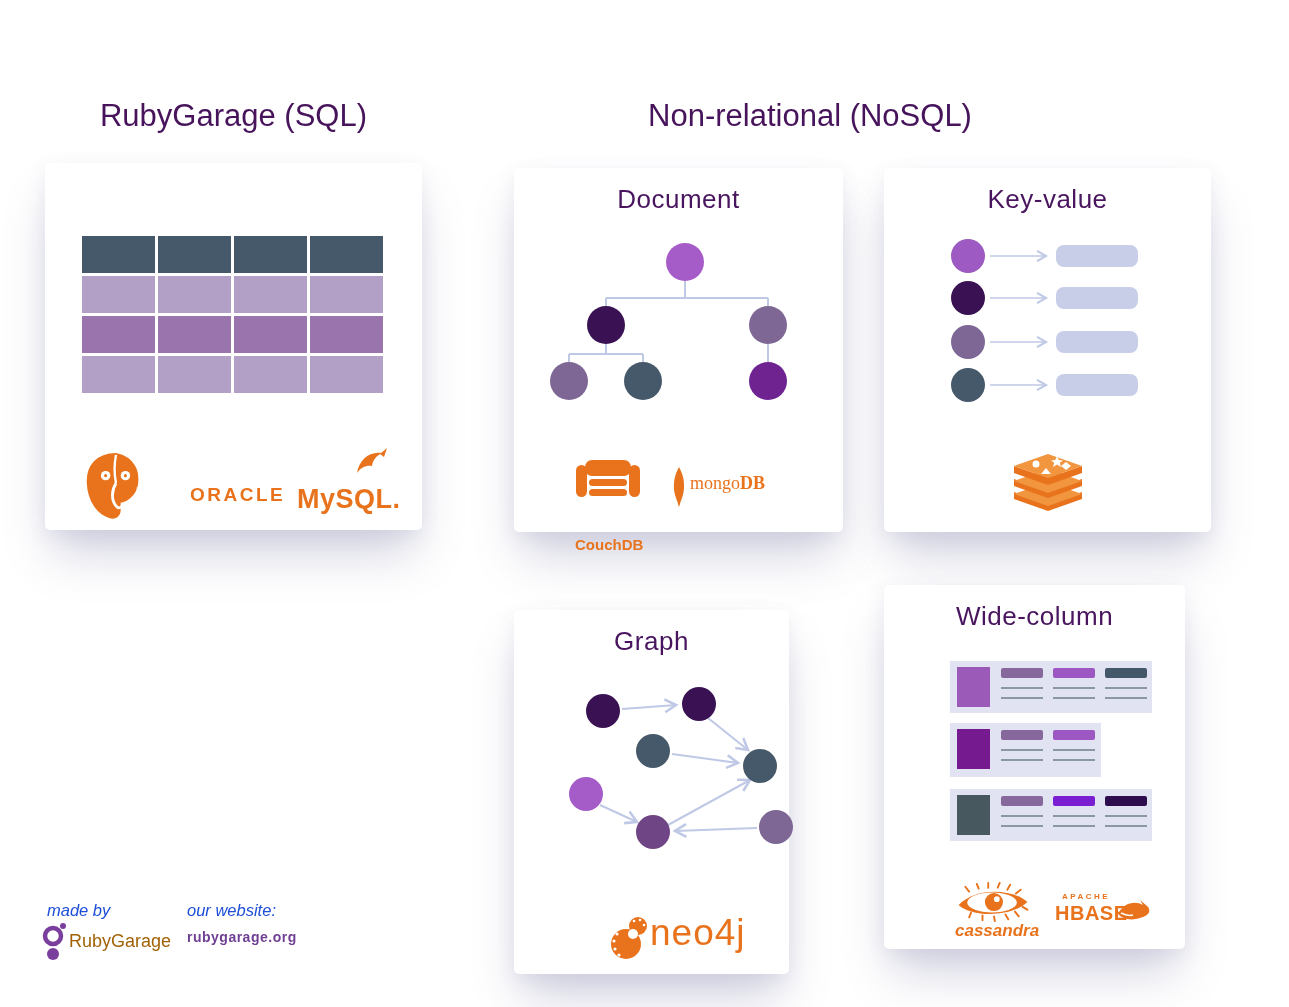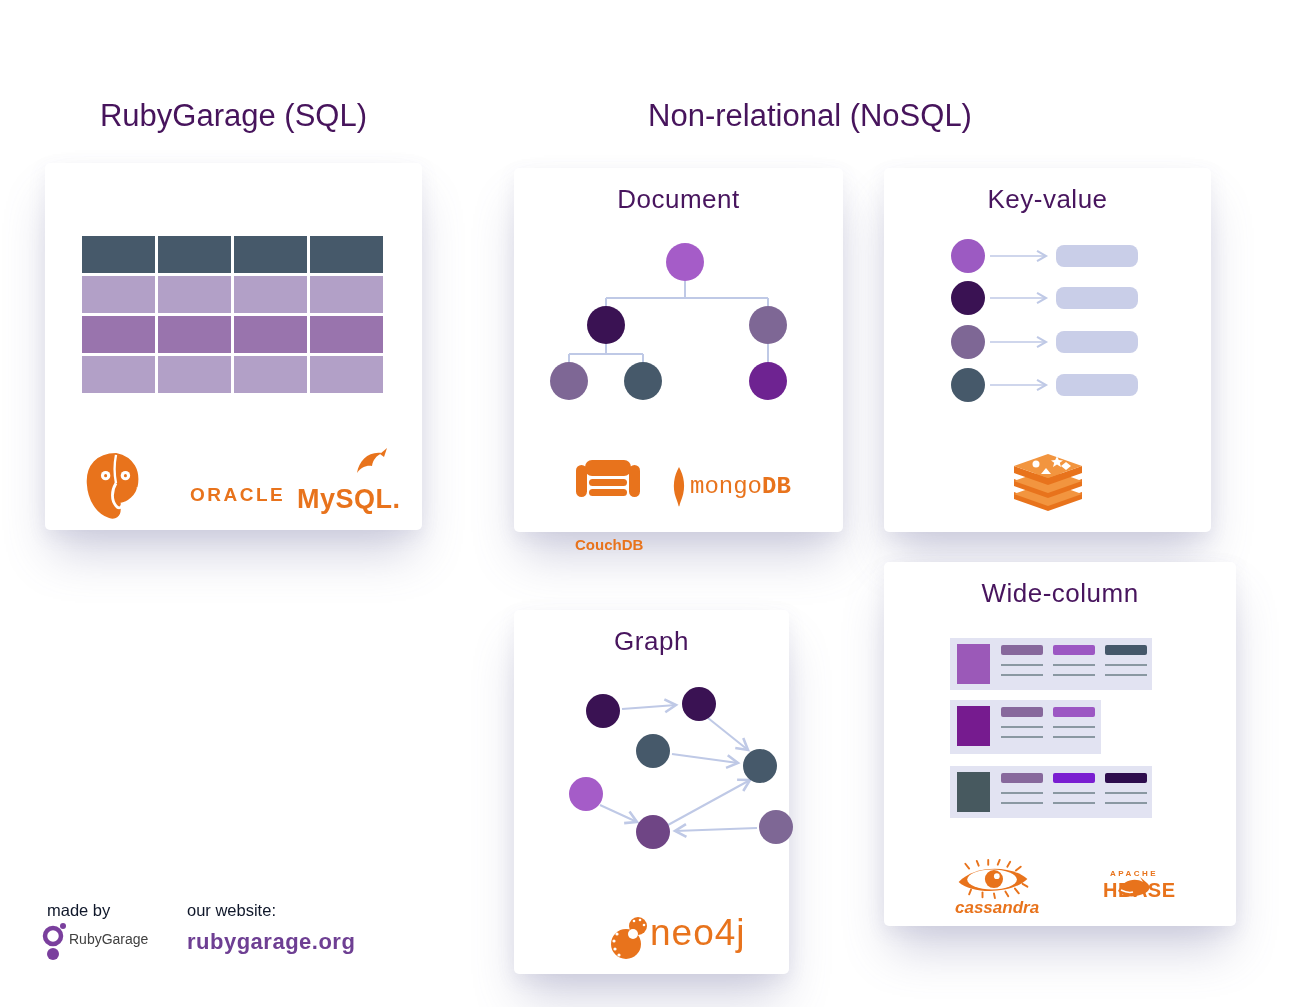--- a/index.html
+++ b/index.html
@@ -12,21 +12,21 @@
   .col-heading { position:absolute; font-size:31px; font-weight:400; color:#47145c; text-align:center; }
   .heading-rel { left:45px; top:98px; width:377px; }
   .heading-nonrel { left:514px; top:98px; width:592px; }
 
   .card { position:absolute; background:#ffffff; border-radius:5px;
     box-shadow: 0 30px 45px -8px rgba(112,112,158,0.32), 0 6px 18px rgba(112,112,158,0.10); }
   .card-relational { left:45px;  top:163px; width:377px; height:367px; }
   .card-document   { left:514px; top:168px; width:329px; height:364px; }
   .card-keyvalue   { left:884px; top:168px; width:327px; height:364px; }
   .card-graph      { left:514px; top:610px; width:275px; height:364px; }
-  .card-widecolumn { left:884px; top:562px; width:352px; height:364px; }
+  .card-widecolumn { left:884px; top:585px; width:301px; height:364px; }
 
   .card-title { position:absolute; top:16px; left:0; width:100%; text-align:center;
     font-size:26px; color:#48155e; letter-spacing:0.5px; }
 
   
   .rel-table { position:absolute; left:37px; top:73px; display:grid;
     grid-template-columns:repeat(4,73px); grid-auto-rows:37px; gap:3px; }
   .cell { width:73px; height:37px; }
   .cell-head  { background:#46596a; }
   .cell-lilac { background:#b2a0c7; }
@@ -34,21 +34,21 @@
 
   .abs { position:absolute; }
   .orange-text { color:#e8731c; }
 
   .oracle-wordmark { left:145px; top:321px; width:88px; text-align:right;
     font-size:19px; font-weight:bold; letter-spacing:2.5px; }
   .mysql-wordmark { left:252px; top:306px; width:104px; text-align:left;
     font-size:27px; font-weight:bold; letter-spacing:0.5px;margin-top:15px; }
 
   .couchdb-label { left:61px; top:332px; width:66px; text-align:center; font-size:15px; font-weight:bold;margin-top:36px; }
-  .mongo-label { left:176px; top:305px; font-family:Liberation Mono, monospace; font-size:24px; }
+  .mongo-label { left:176px; top:305px; font-family:Liberation Serif, serif; font-size:18px; }
   .mongo-label b { font-weight:bold; }
 
   .neo4j-label { left:136px; top:302px; font-size:37px; letter-spacing:1px; }
 
   
   .wc-strip { position:absolute; left:66px; background:#e2e3f2; }
   .wc-s1 { top:76px;  width:202px; height:52px; }
   .wc-s2 { top:138px; width:151px; height:54px; }
   .wc-s3 { top:204px; width:202px; height:52px; }
   .wc-square { position:absolute; left:7px; top:6px; width:33px; height:40px; }
@@ -57,29 +57,29 @@
   .wc-block { position:absolute; top:7px; left:0; width:42px; height:10px; border-radius:2px; }
   .wc-line { position:absolute; left:0; width:42px; height:2px; background:#8a98a2; }
   .wc-l1 { top:26px; } .wc-l2 { top:36px; }
 
   .bg-orchid { background:#9b59b8; } .bg-magenta { background:#761b8f; } .bg-slate { background:#47595f; }
   .bg-muted { background:#87689c; } .bg-bright { background:#9c57c3; }
   .bg-darkslate { background:#45586a; } .bg-vivid { background:#7a1ed1; } .bg-ink { background:#2e0d4e; }
 
   .cassandra-label { left:71px; top:336px; width:76px; text-align:center;
     font-size:17px; font-weight:bold; font-style:italic; }
-  .hbase-block { left:171px; top:308px; width:62px; text-align:center; line-height:1.1;margin-left:48px; }
+  .hbase-block { left:171px; top:308px; width:62px; text-align:center; line-height:1.1; }
   .hbase-apache { font-size:8px; font-weight:bold; letter-spacing:2.5px; display:block; }
   .hbase-name { font-size:20px; font-weight:bold; letter-spacing:0.5px; display:block; }
 
-  .footer-label { position:absolute; font-size:16.5px; color:#0f172a; }
+  .footer-label { position:absolute; font-size:16.5px; color:#1d4ed8;font-style:italic; }
   .made-by { left:47px; top:901px; }
   .website-label { left:187px; top:901px; }
-  .brand-name { position:absolute; left:69px; top:931px; font-size:14px; font-weight:500; color:#404040; }
-  .website-url { position:absolute; left:187px; top:929px; font-size:22px; font-weight:bold;
+  .brand-name { position:absolute; left:69px; top:931px; font-size:18px; font-weight:500; color:#a16207; }
+  .website-url { position:absolute; left:187px; top:929px; font-size:14px; font-weight:bold;
     color:#6e3f93; text-decoration:none; letter-spacing:0.5px; }
 </style>
 </head>
 <body>
 
 <div class="stage">
 
 
   <div class="col-heading heading-rel">RubyGarage (SQL)</div>
   <div class="col-heading heading-nonrel">Non-relational (NoSQL)</div>

